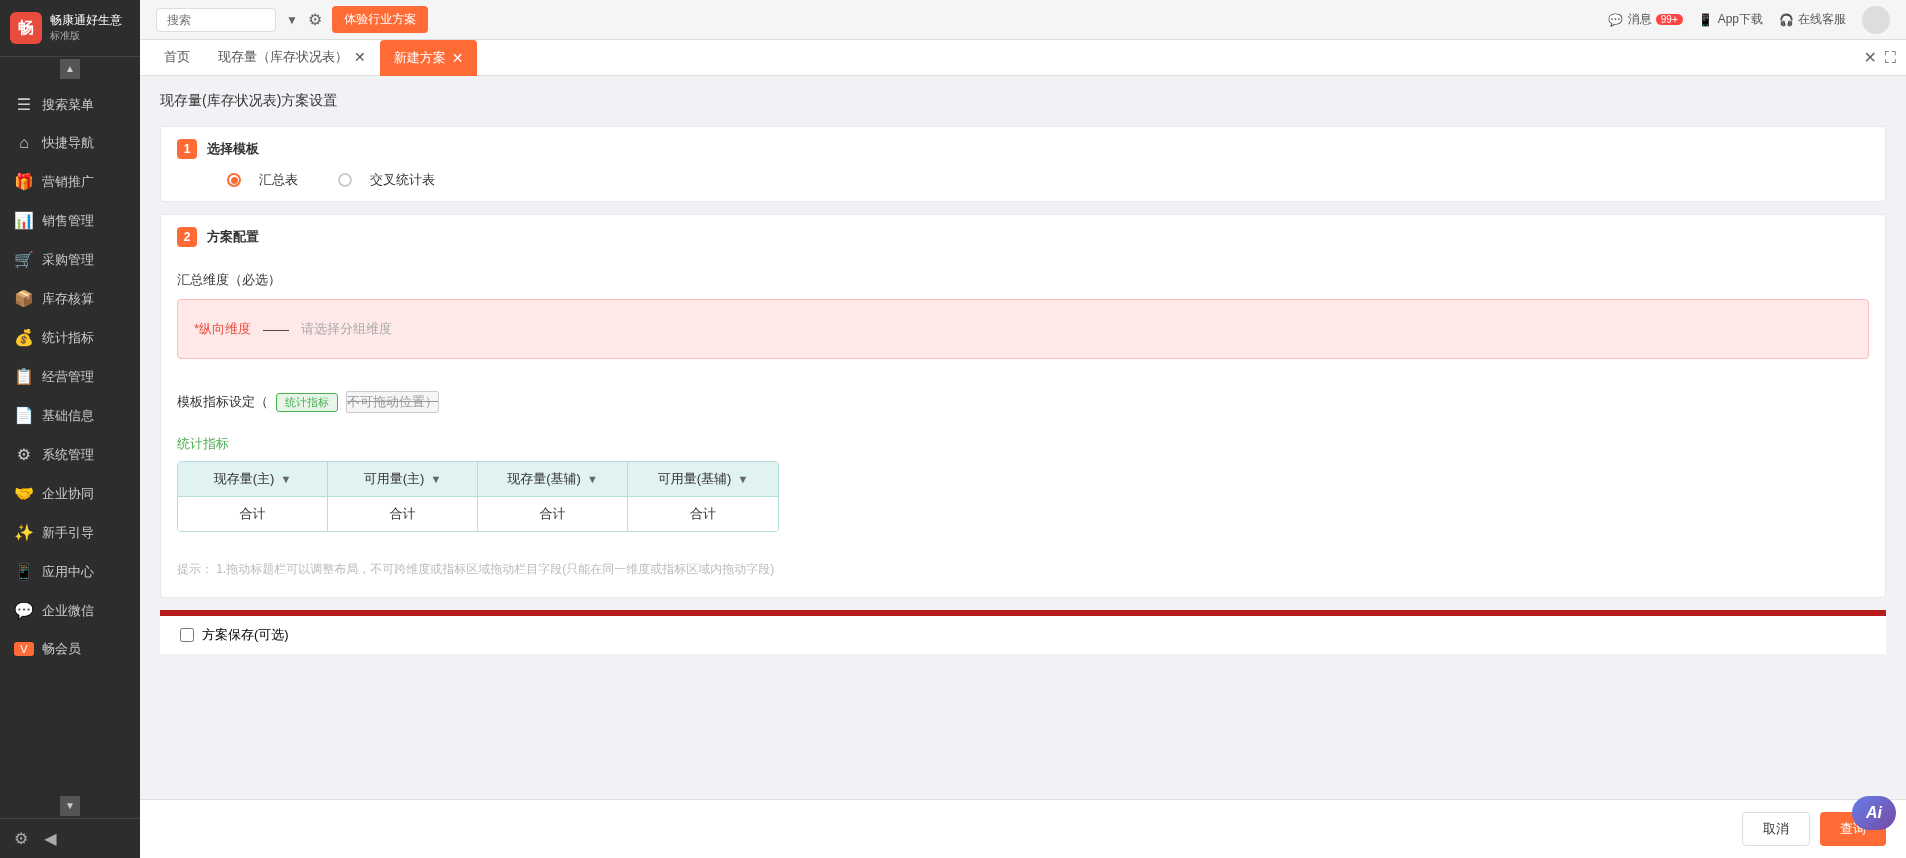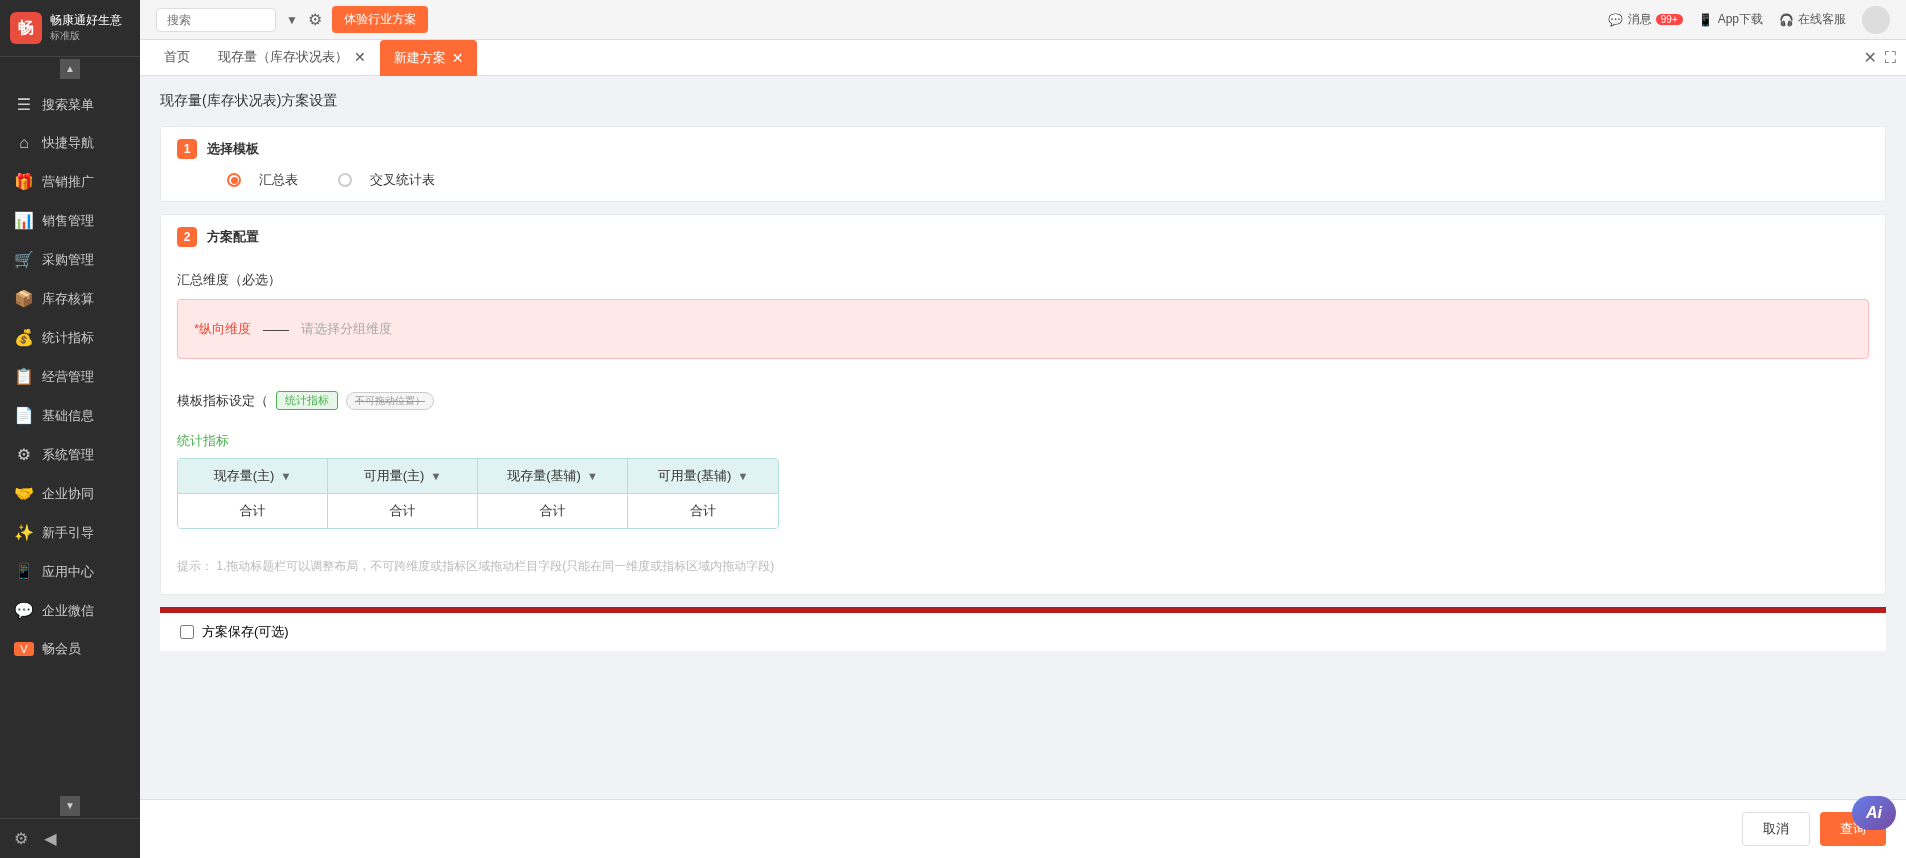--- a/index.html
+++ b/index.html
@@ -257,23 +257,23 @@
       border: 1px solid #4caf50;
       color: #4caf50;
       padding: 1px 8px;
       border-radius: 3px;
       font-size: 11px;
     }
     .non-draggable-badge {
       background: #f5f5f5;
       border: 1px solid #ccc;
       color: #999;
-      padding: 1px 8px;
-      border-radius: 9px;
-      font-size: 10px;
+      padding: 1px 0;
+      border-radius: 2px;
+      font-size: 13px;
       text-decoration: line-through;
     }
 
     
     .stats-section { padding: 0 16px 16px; }
     .stats-title { color: #4caf50; font-size: 13px; margin-bottom: 8px; }
     .stats-table {
       border: 1px solid #b2dfdb;
       border-radius: 4px;
       overflow: hidden;

